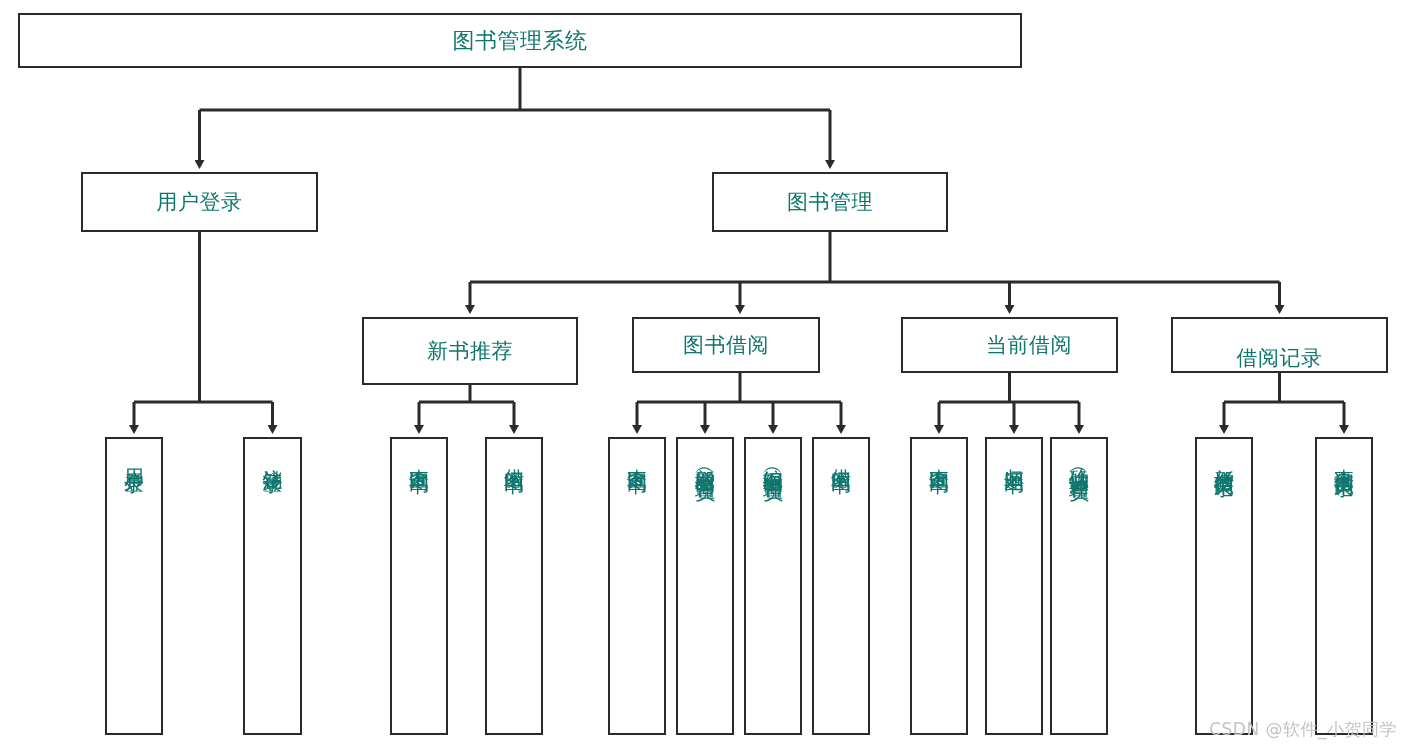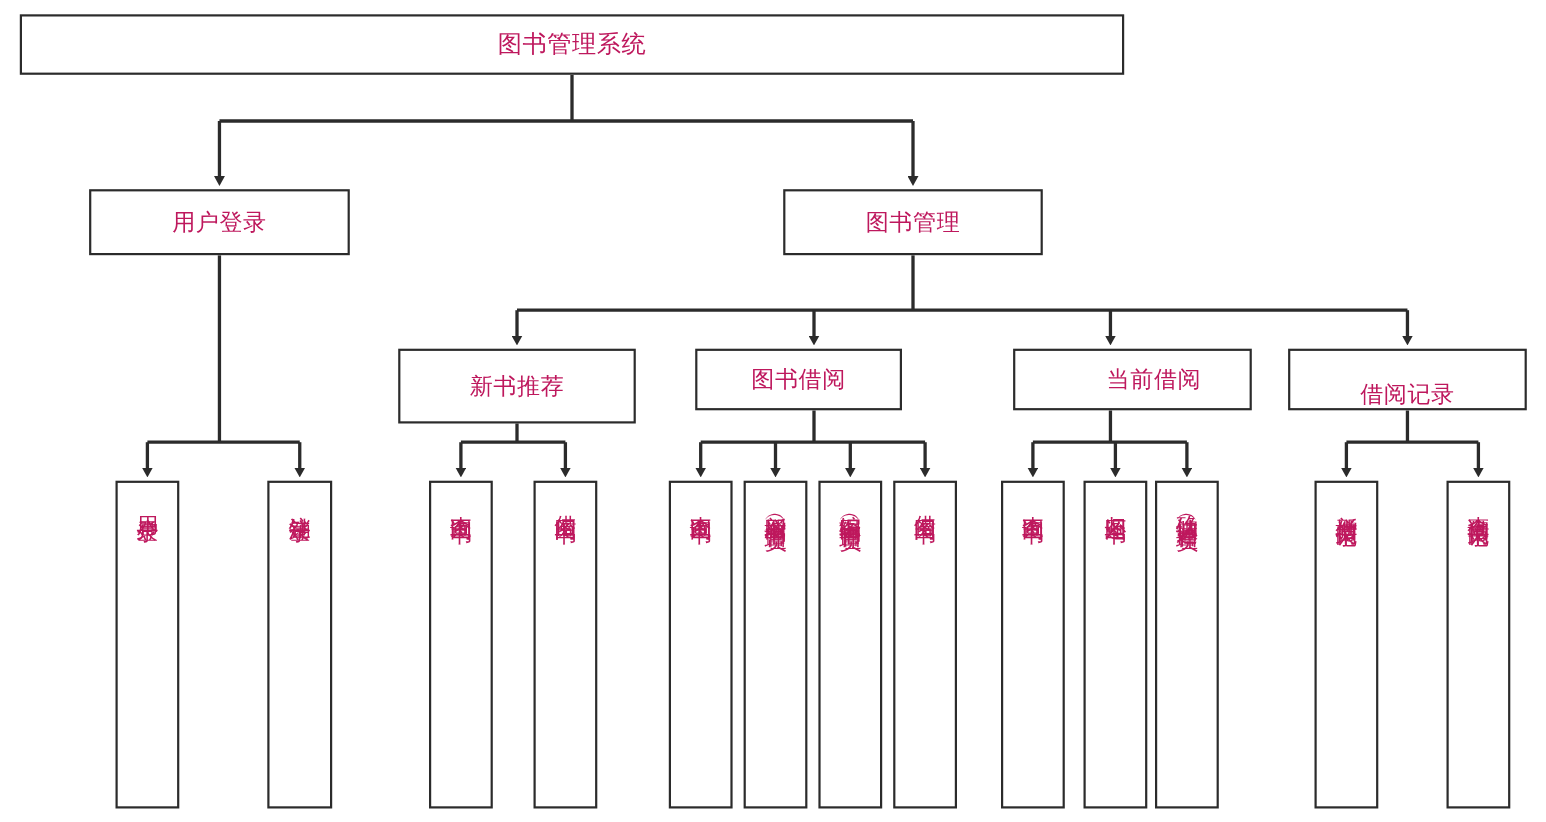--- a/index.html
+++ b/index.html
@@ -27,21 +27,21 @@
     pointer-events: none;
   }
   .node {
     position: absolute;
     box-sizing: border-box;
     background: #ffffff;
     border: 2px solid #2b2b2b;
     display: flex;
     align-items: center;
     justify-content: center;
-    color: #be185d;
+    color: #0f766e;
     z-index: 2;
   }
   .node-label {
     display: block;
     text-align: center;
     line-height: 1.25;
     letter-spacing: 0.5px;
   }
   .node.horiz .node-label {
     writing-mode: horizontal-tb;
@@ -128,21 +128,21 @@
       </div>
       <div class="node horiz" style="left: 712px; top: 172px; width: 236px; height: 60px;">
         <span class="node-label">图书管理</span>
       </div>
       <div class="node horiz" style="left: 362px; top: 317px; width: 216px; height: 68px;">
         <span class="node-label">新书推荐</span>
       </div>
       <div class="node horiz" style="left: 632px; top: 317px; width: 188px; height: 56px;">
         <span class="node-label">图书借阅</span>
       </div>
-      <div class="node horiz" style="left: 921px; top: 317px; width: 217px; height: 56px; padding-left: 39px;">
+      <div class="node horiz" style="left: 901px; top: 317px; width: 217px; height: 56px; padding-left: 39px;">
         <span class="node-label">当前借阅</span>
       </div>
       <div class="node horiz" style="left: 1171px; top: 317px; width: 217px; height: 56px; align-items: flex-end;">
         <span class="node-label">借阅记录</span>
       </div>
       <div class="node vert" style="left: 105px; top: 437px; width: 58px; height: 298px;">
         <span class="node-label">用户登录</span>
       </div>
       <div class="node vert" style="left: 243px; top: 437px; width: 59px; height: 298px;">
         <span class="node-label">注销登录</span>
@@ -175,13 +175,14 @@
         <span class="node-label">确认归还（管理员）</span>
       </div>
       <div class="node vert" style="left: 1195px; top: 437px; width: 58px; height: 298px;">
         <span class="node-label">新增借阅记录</span>
       </div>
       <div class="node vert" style="left: 1315px; top: 437px; width: 58px; height: 298px;">
         <span class="node-label">查询借阅记录</span>
       </div>
     </div>
 
+  <div id="watermark">CSDN @软件_小贺同学</div>
 </div>
 
 </body></html>

